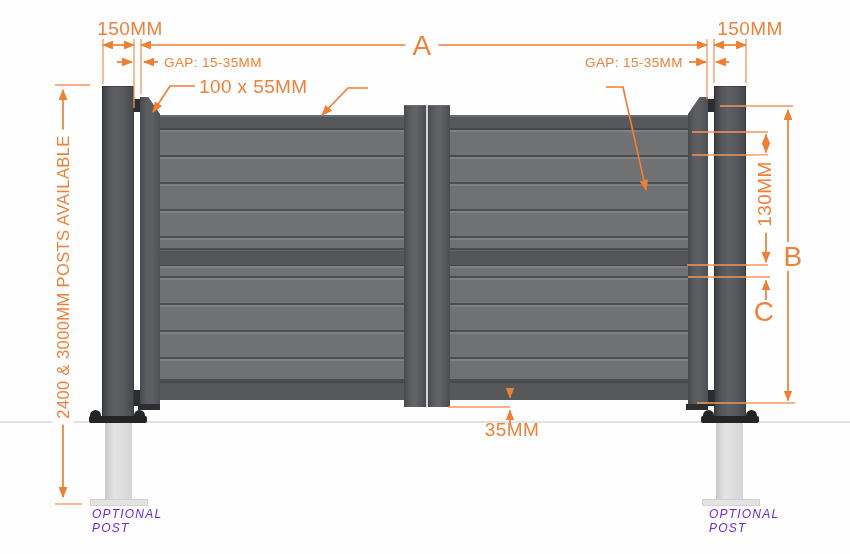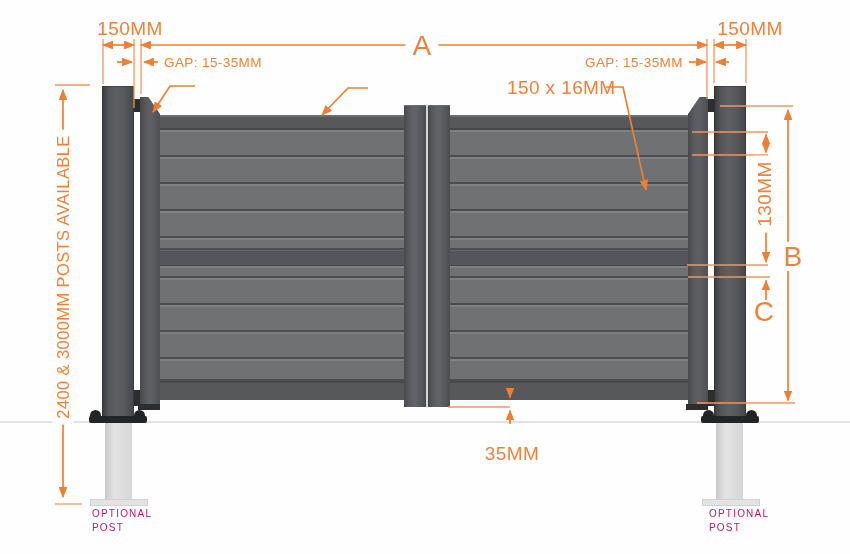--- a/index.html
+++ b/index.html
@@ -34,22 +34,22 @@
 
   
   svg.dims{left:0;top:0;z-index:5;pointer-events:none;}
   .lbl{position:absolute;color:#f0813a;white-space:nowrap;z-index:6;letter-spacing:.4px;}
   .lbl.sm{font-size:13.5px;}
   .lbl.md{font-size:19px;}
   .lbl.big{font-size:28px;}
   .lbl.ctr{transform:translate(-50%,-50%);}
   .lbl.rot{transform:translate(-50%,-50%) rotate(-90deg);background:#fefefe;padding:1px 6px;}
   .lbl.bgw{background:#fefefe;padding:0 7px;}
-  .muted{position:absolute;color:#be185d;font-size:10px;letter-spacing:1.2px;line-height:14px;
-         width:78px;white-space:normal;z-index:6;}
+  .muted{position:absolute;color:#6d28d9;font-size:12px;letter-spacing:1.2px;line-height:14px;
+         width:78px;white-space:normal;z-index:6;font-style:italic;}
 </style>
 </head>
 <body>
 
 <div class="stage">
 
   <div class="abs optpost" style="left:105px;"></div>
   <div class="abs optpad" style="left:90px;"></div>
   <div class="abs optpost" style="left:716px;"></div>
   <div class="abs optpad" style="left:702px;"></div>
@@ -152,23 +152,23 @@
       <path d="M195,86 L170,86 L153,112" marker-end="url(#ah)"></path>
       <path d="M368,88 L348,88 L322,115" marker-end="url(#ah)"></path>
       <path d="M606,87 L623,87 L646,190" marker-end="url(#ah)"></path>
     </g>
   </svg>
 
   <div class="lbl md ctr" style="left:130px;top:29px;">150MM</div>
   <div class="lbl big ctr bgw" style="left:422px;top:46px;">A</div>
   <div class="lbl sm" style="left:164px;top:55px;">GAP: 15-35MM</div>
   <div class="lbl sm" style="left:585px;top:55px;width:97px;text-align:right;">GAP: 15-35MM</div>
-  <div class="lbl md" style="left:507px;top:77px;">150 x 16MM</div>
+  <div class="lbl md" style="left:199px;top:76px;">100 x 55MM</div>
   <div class="lbl md ctr" style="left:750px;top:29px;">150MM</div>
   <div class="lbl md rot" style="left:765px;top:194px;">130MM</div>
   <div class="lbl big ctr" style="left:793px;top:257px;">B</div>
   <div class="lbl big ctr" style="left:764px;top:312px;">C</div>
-  <div class="lbl md ctr" style="left:512px;top:454px;">35MM</div>
+  <div class="lbl md ctr" style="left:512px;top:430px;">35MM</div>
   <div class="lbl rot" style="left:63px;top:277px;font-size:16.5px;">2400 &amp; 3000MM POSTS AVAILABLE</div>
 
   <div class="muted" style="left:92px;top:507px;">OPTIONAL POST</div>
   <div class="muted" style="left:709px;top:507px;">OPTIONAL POST</div>
 </div>
 
 </body></html>

